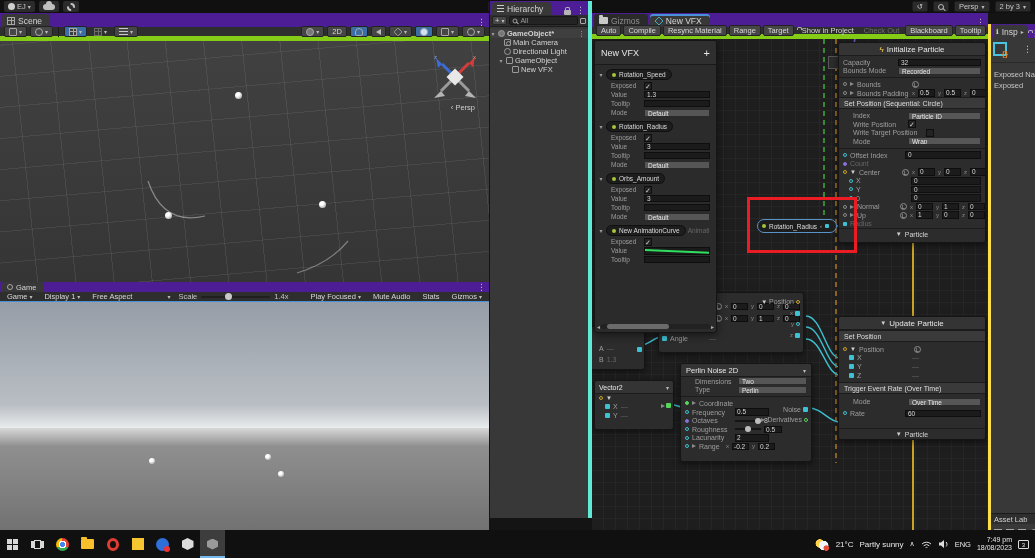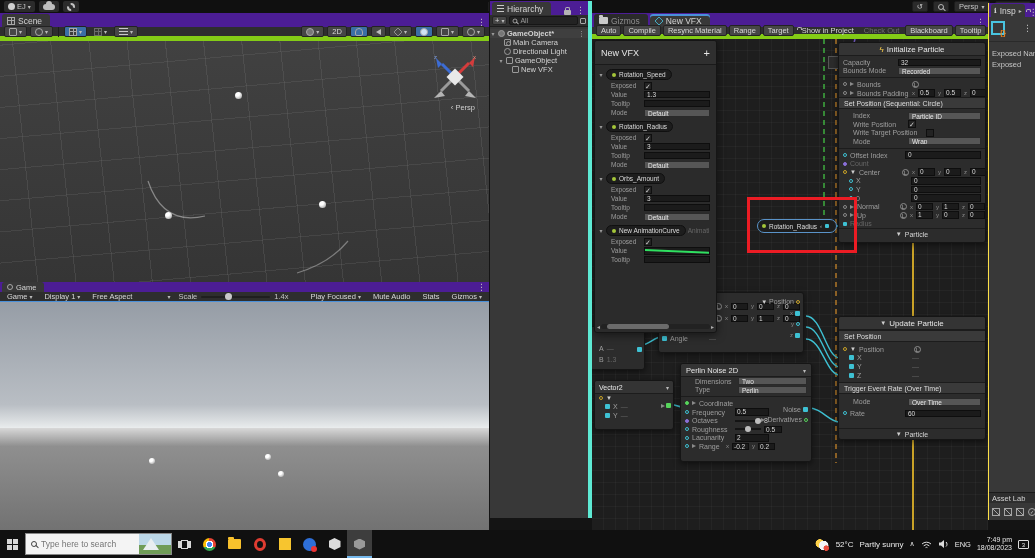--- a/index.html
+++ b/index.html
@@ -113,21 +113,21 @@
   .curve-box{flex:1;background:#1b1b1b;border:1px solid #0e0e0e;height:8px;position:relative;overflow:hidden}
   .curve-box .ln{position:absolute;left:0;top:1.5px;width:110%;height:2px;background:#2fe060;transform:rotate(2.4deg);transform-origin:0 0}
   .hscroll{position:absolute;left:2px;bottom:2px;right:2px;height:7px;display:flex;align-items:center;gap:1px}
   .hs-arrow{font-size:6px;color:#aaa}
   .hs-track{flex:1;height:5px;background:#222;border-radius:3px;position:relative}
   .hs-thumb{position:absolute;left:6px;top:0;width:62px;height:5px;background:#6b6b6b;border-radius:3px}
   
   #pillnode{position:absolute;left:165px;top:180px;width:80px;height:14px;display:flex;align-items:center;gap:3px;background:#1d1d1d;border:1px solid #5a93c9;border-radius:8px;padding:0 4px;font-size:6.5px;color:#dcdcdc;z-index:3;white-space:nowrap}
   #redbox{position:absolute;left:155px;top:158px;width:110px;height:56px;border:3px solid #ec1c24;z-index:6}
   
-  #insp{left:988px;top:3px;width:47px;height:517px;background:#383838;border-left:1px solid #fde047}
+  #insp{left:988px;top:24px;width:47px;height:517px;background:#383838;border-left:3px solid #fde047}
   #insp .tabbar{height:14px}
   .vfx-cube{width:14px;height:14px;border:2px solid #49c4e0;position:relative;margin:4px 2px}
   .vfx-cube:after{content:"{}";position:absolute;right:-3px;bottom:-4px;color:#e8821e;font-size:8px;font-weight:bold}
   #asset-bar{position:absolute;left:0;bottom:17px;width:47px;height:11px;background:#2e2e2e;border-top:1px solid #1a1a1a;font-size:7.5px;color:#d2d2d2;padding:1px 3px;white-space:nowrap;overflow:hidden}
   #asset-icons{position:absolute;left:0;bottom:4px;display:flex;gap:4px;padding:0 3px}
   .tagx{width:8px;height:8px;border:1px solid #a5a5a5;background:linear-gradient(45deg,transparent 44%,#a5a5a5 44% 56%,transparent 56%)}
   .okc{width:8px;height:8px;border:1px solid #a5a5a5;border-radius:50%;font-size:5px;line-height:7px;text-align:center;color:#cfcfcf}
   
   #taskbar{left:0;top:530px;width:1035px;height:28px;background:#101010;display:flex;align-items:center}
   .tb-ico{width:25px;height:28px;display:flex;align-items:center;justify-content:center;flex:none}
@@ -916,25 +916,20 @@
     <span class="tagx"></span>
     <span class="tagx"></span>
     <span class="okc">✓</span>
   </div>
 </div>
 
 <div id="taskbar" class="abs">
   <div class="tb-ico">
       <span class="winlogo"></span>
     </div>
-  <div id="tb-search">
-    <span class="mag dark"></span>
-    <input placeholder="Type here to search" style="">
-    <span id="tb-pic"></span>
-  </div>
   <div class="tb-ico">
       <span class="tv-ico"></span>
     </div>
   <div class="tb-ico">
       <span class="chrome"></span>
     </div>
   <div class="tb-ico">
       <span class="fold-ico"></span>
     </div>
   <div class="tb-ico">
@@ -947,21 +942,21 @@
       <span class="blueapp"></span>
     </div>
   <div class="tb-ico">
       <span class="hub"></span>
     </div>
   <div class="tb-ico active">
       <span class="ucube"></span>
     </div>
   <div id="tray">
     <span class="weather-ico"></span>
-    <span>52°C</span>
+    <span>21°C</span>
     <span>Partly sunny</span>
     <span style="font-size:7px">∧</span>
     <svg width="11" height="9">
         <path d="M1,4 a6.5,6.5 0 0 1 9,0 M2.7,5.8 a4,4 0 0 1 5.6,0 M4.6,7.6 a1.6,1.6 0 0 1 1.8,0" stroke="#ddd" fill="none" stroke-width="1"></path>
       </svg>
     <svg width="11" height="10">
         <path d="M1,3.5 h2 l3,-2.5 v8 l-3,-2.5 h-2 z" fill="#ddd"></path>
         <path d="M8,3 a3,3 0 0 1 0,4.5" stroke="#ddd" fill="none" stroke-width="1"></path>
       </svg>
     <span style="font-size:7.5px">ENG</span>

